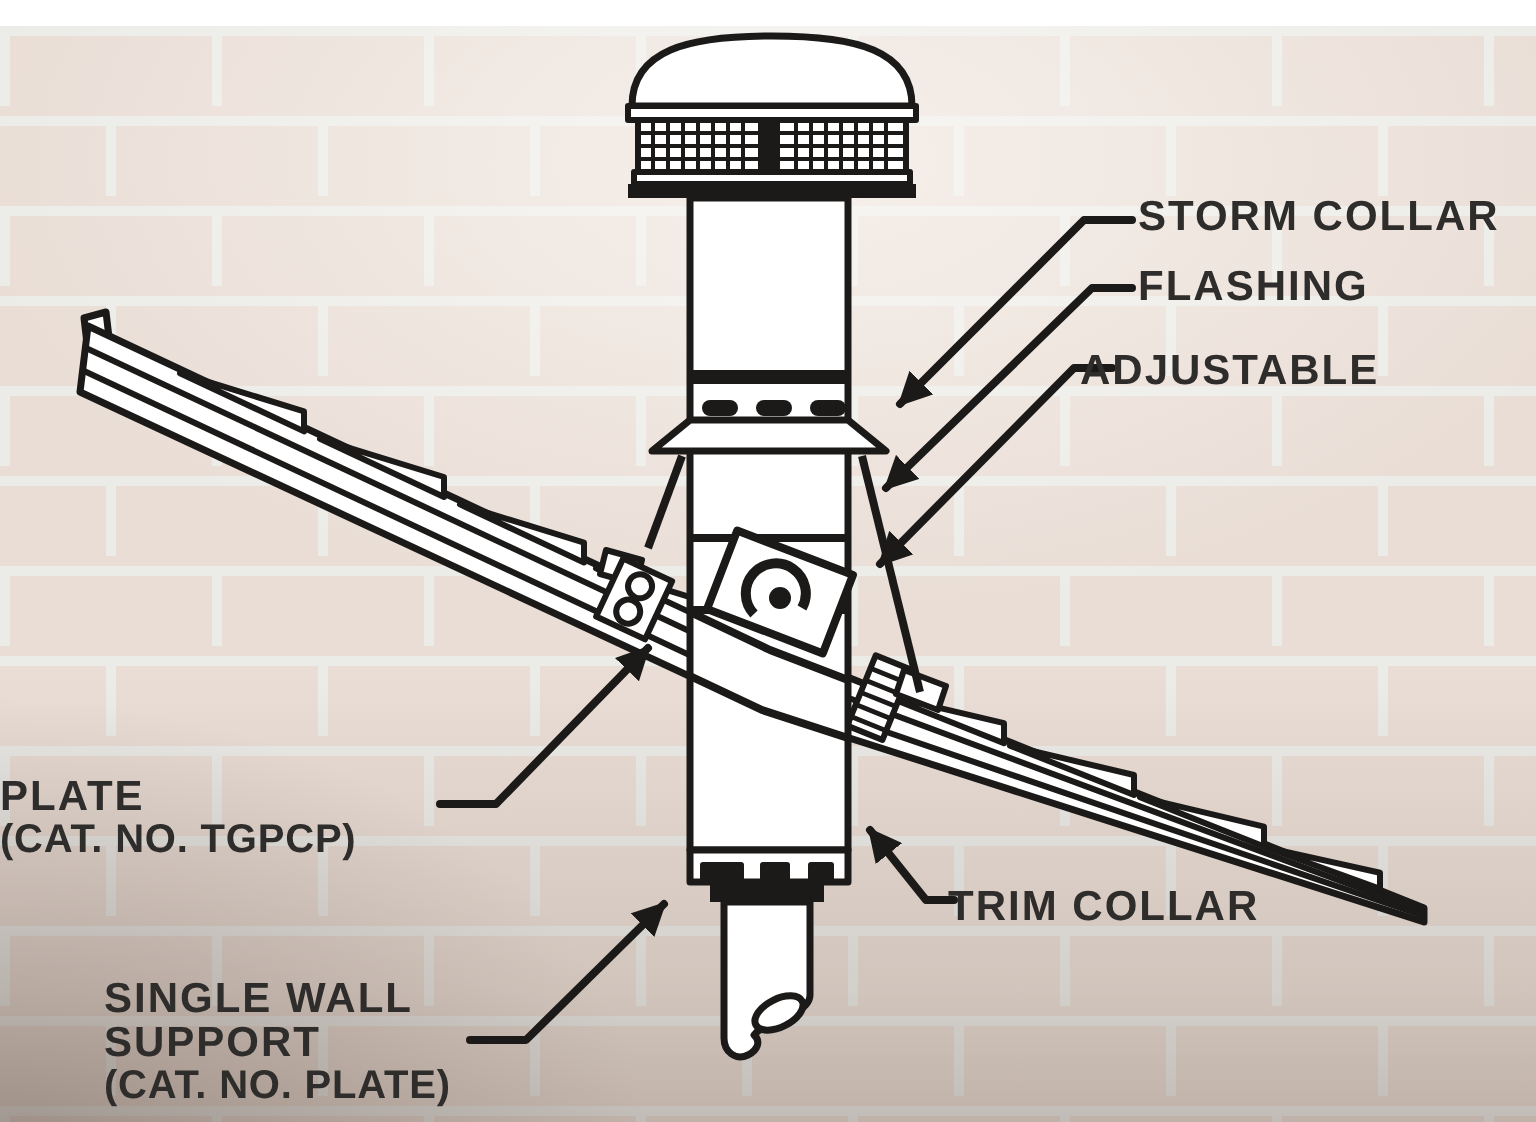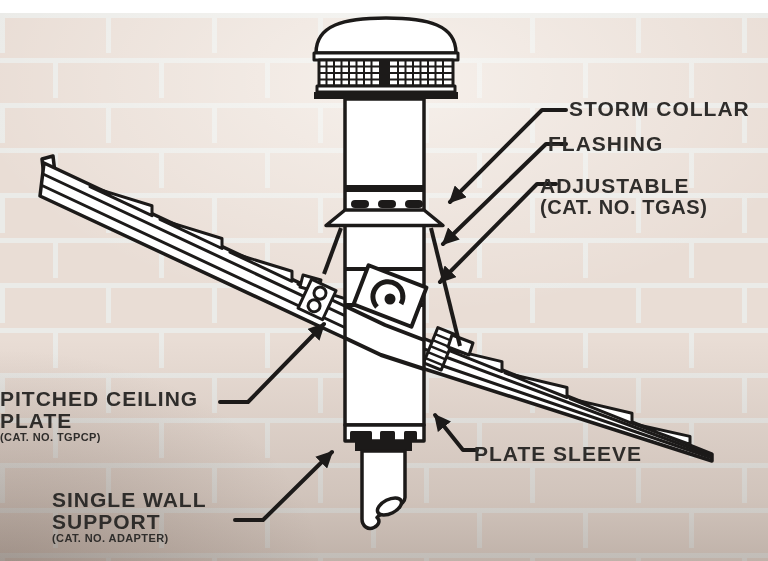--- a/index.html
+++ b/index.html
@@ -16,21 +16,21 @@
       linear-gradient(#ebebe8 0 5px, rgba(0,0,0,0) 5px);
     background-size:auto,auto,auto,106px 90px,106px 90px,106px 45px;
     background-position:0 0,0 0,0 0,0 0,53px 45px,0 0;
     background-repeat:repeat;
     margin-top:13px;
   }
   .bottom-strip{position:absolute;left:0;bottom:0;width:768px;height:5px;background:#4d4a47;opacity:.85;}
   svg.art{position:absolute;left:0;top:0;}
   .label{position:absolute;font-weight:bold;color:#2f2d2b;line-height:1.04;}
   .label .ln{display:block;white-space:nowrap;font-size:21px;letter-spacing:1px;}
-  .label .cat{display:block;white-space:nowrap;font-size:11px;letter-spacing:0.4px;}
+  .label .cat{display:block;white-space:nowrap;font-size:20px;letter-spacing:0.4px;}
   .label .cat-big{display:block;white-space:nowrap;font-size:20px;letter-spacing:0.6px;}
   .lbl-left{text-align:left;}
 </style>
 </head>
 <body>
 
 <div class="stage">
 
   <svg class="art" width="768" height="561" viewBox="0 0 768 561">
     <defs>
@@ -135,39 +135,37 @@
       <path d="M220,389 L248,389 L324,311" marker-end="url(#arw)"></path>
       <path d="M235,507 L263,507 L332,439" marker-end="url(#arw)"></path>
       <path d="M477,437 L463,437 L435,402" marker-end="url(#arw)"></path>
     </g>
   </svg>
 
   <div class="label lbl-left" style="left:569px;top:85px;">
     <span class="ln">STORM COLLAR</span>
   </div>
 
-  <div class="label lbl-left" style="left:548px;top:120px;">
+  <div class="label lbl-left" style="left:569px;top:120px;">
     <span class="ln">FLASHING</span>
   </div>
 
   <div class="label" style="left:540px;top:162px;width:208px;">
     <span class="ln">ADJUSTABLE</span>
-    <span class="cat-big">(CAT. NO. TGAS)</span>
   </div>
 
   <div class="label" style="left:0px;top:375px;width:216px;">
-    <span class="ln">PITCHED CEILING</span>
     <span class="ln">PLATE</span>
     <span class="cat">(CAT. NO. TGPCP)</span>
   </div>
 
   <div class="label" style="left:52px;top:476px;width:195px;">
     <span class="ln">SINGLE WALL</span>
     <span class="ln">SUPPORT</span>
-    <span class="cat">(CAT. NO. ADAPTER)</span>
+    <span class="cat">(CAT. NO. PLATE)</span>
   </div>
 
   <div class="label" style="left:474px;top:430px;width:160px;">
-    <span class="ln">PLATE SLEEVE</span>
+    <span class="ln">TRIM COLLAR</span>
   </div>
 
   <div class="bottom-strip"></div>
 </div>
 
 </body></html>

